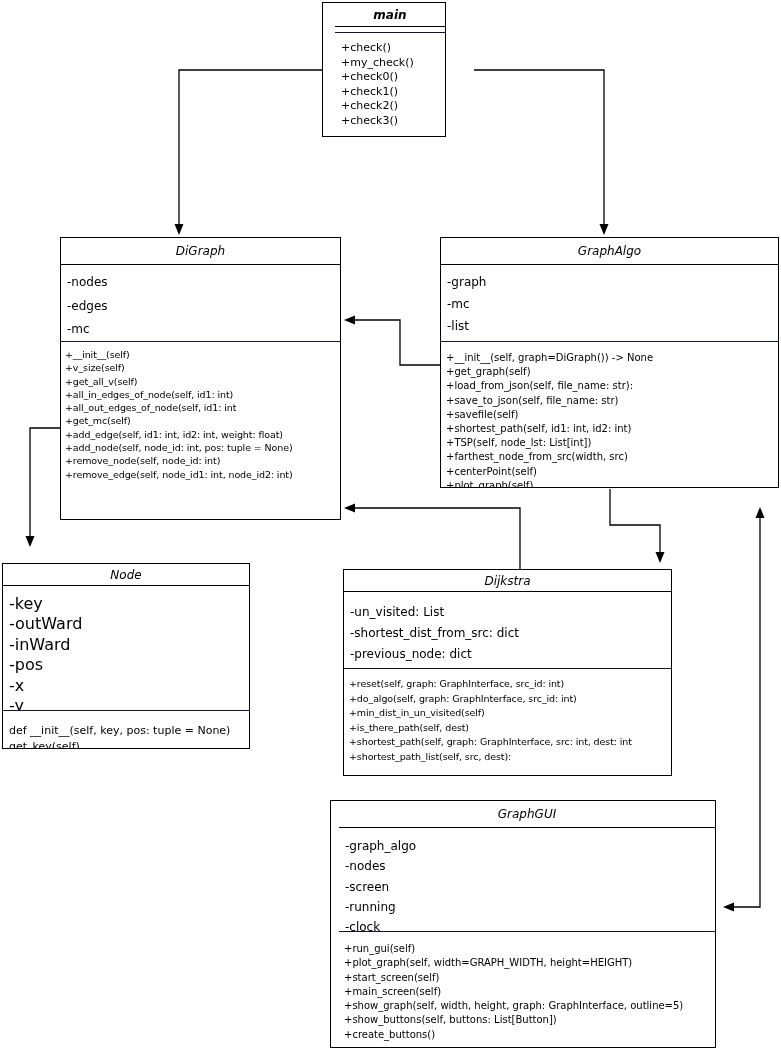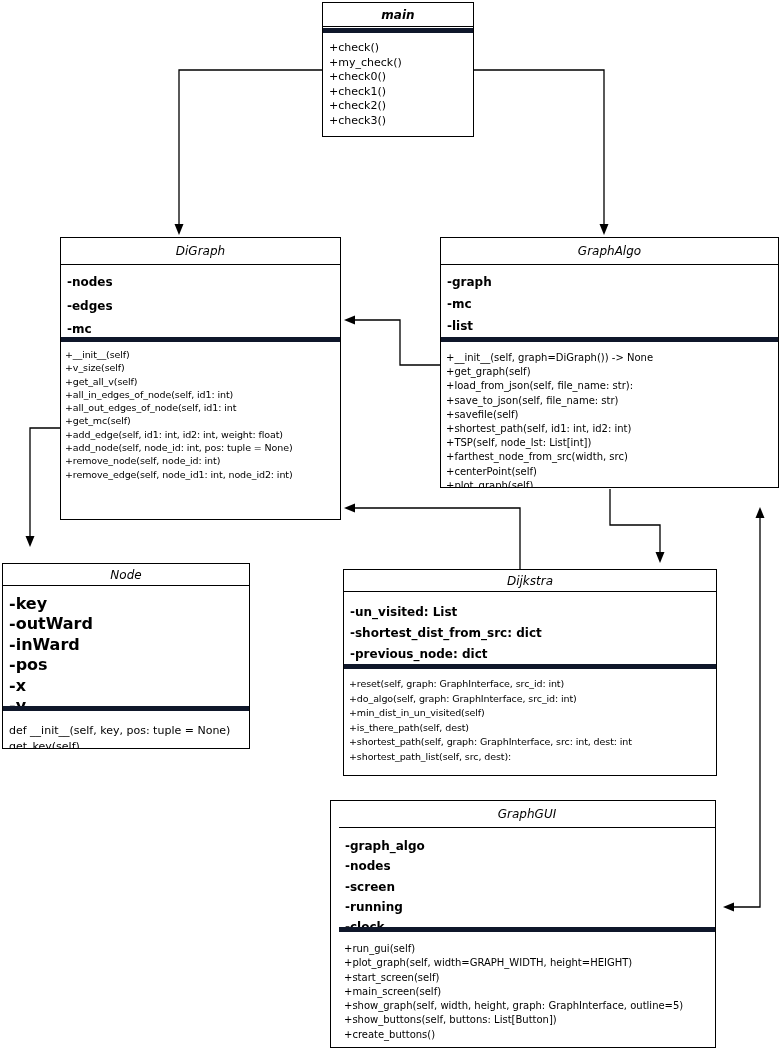--- a/index.html
+++ b/index.html
@@ -23,22 +23,22 @@
   .class-title{
     box-sizing:border-box;
     border-bottom:1px solid #000000;
     display:flex;align-items:center;justify-content:center;
     font-style:italic;
     font-size:12px;
   }
   .class-title.bold{font-weight:bold;}
   .class-attrs{
     box-sizing:border-box;
-    border-bottom:5px solid #0f172a;
-    font-weight:bold;
+    border-bottom:1px solid #0f172a;
+    font-weight:normal;
     overflow:hidden;
   }
   .class-methods{
     box-sizing:border-box;
     flex:1;
     overflow:hidden;
   }
   .member-line{white-space:nowrap;}
 
   .c-main     .class-title{height:24px;}
@@ -105,21 +105,21 @@
       <polygon class="rel-head" points="755.5,518 764.5,518 760,507"></polygon>
       <polygon class="rel-head" points="734,902.5 734,911.5 723,907"></polygon>
     </g>
 
     <g>
       <polyline class="rel-line" points="60,428 30,428 30,537"></polyline>
       <polygon class="rel-head" points="25.5,536 34.5,536 30,547"></polygon>
     </g>
   </svg>
 
-  <div class="class-box c-main" style="left:322px;top:2px;width:152px;height:135px;">
+  <div class="class-box c-main" style="left:322px;top:2px;width:124px;height:135px;padding-left:12px;">
     <div class="class-title bold">main</div>
     <div class="class-attrs"></div>
     <div class="class-methods">
         <div class="member-line">+check()</div>
         <div class="member-line">+my_check()</div>
         <div class="member-line">+check0()</div>
         <div class="member-line">+check1()</div>
         <div class="member-line">+check2()</div>
         <div class="member-line">+check3()</div>
       </div>
@@ -179,21 +179,21 @@
       </div>
     <div class="class-methods">
         <div class="member-line">def __init__(self, key, pos: tuple = None)</div>
         <div class="member-line">get_key(self)</div>
         <div class="member-line">get_x(self)</div>
         <div class="member-line">get_y(self)</div>
         <div class="member-line">distance(self, other)</div>
       </div>
   </div>
 
-  <div class="class-box c-dijkstra" style="left:343px;top:569px;width:374px;height:207px;">
+  <div class="class-box c-dijkstra" style="left:343px;top:569px;width:329px;height:207px;">
     <div class="class-title">Dijkstra</div>
     <div class="class-attrs">
         <div class="member-line">-un_visited: List</div>
         <div class="member-line">-shortest_dist_from_src: dict</div>
         <div class="member-line">-previous_node: dict</div>
       </div>
     <div class="class-methods">
         <div class="member-line">+reset(self, graph: GraphInterface, src_id: int)</div>
         <div class="member-line">+do_algo(self, graph: GraphInterface, src_id: int)</div>
         <div class="member-line">+min_dist_in_un_visited(self)</div>

